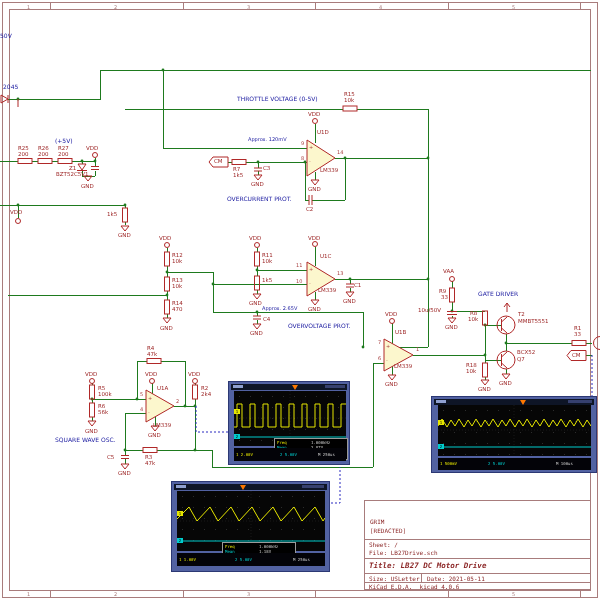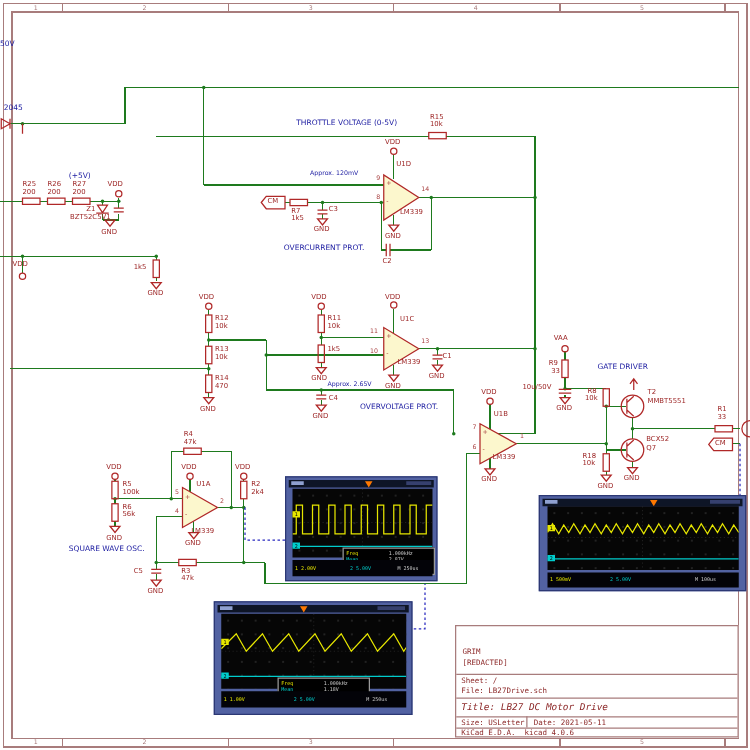--- a/index.html
+++ b/index.html
@@ -4,21 +4,21 @@
 <style>
   html,body{margin:0;padding:0;background:#e8e8e8;}
   #sheet{position:relative;width:600px;height:600px;background:#ffffff;overflow:hidden;
          font-family:"DejaVu Sans",sans-serif;}
   svg.layer{position:absolute;left:0;top:0;}
   .t{position:absolute;font-size:5.5px;line-height:1.05;color:#9c2424;white-space:pre;}
   .bl{color:#1a1aa0;font-size:6px;}
   .pn{font-size:5px;color:#a84040;}
   .fn{position:absolute;font-size:5px;color:#a87c7c;}
   .tt{position:absolute;font-family:"DejaVu Sans Mono",monospace;font-size:6px;color:#8c2828;white-space:pre;line-height:1;}
-  .ttl{font-size:7.5px;font-weight:normal;font-style:italic;}
+  .ttl{font-size:7.5px;font-weight:bold;font-style:italic;}
   
   .scope{position:absolute;background:#5262a2;border:1px solid #2c3874;box-sizing:border-box;}
   .s-top{position:absolute;left:2px;top:2px;right:2px;height:6px;background:#0e1526;}
   .s-chip{position:absolute;height:3px;background:#8fa0d0;top:1px;}
   .s-screen{position:absolute;background:#060606;
      background-image:radial-gradient(#2c2c2c 0.5px, transparent 0.7px);
      background-size:11px 11px;}
   .s-bot{position:absolute;background:#030308;}
   .st{position:absolute;font-size:4px;line-height:1;white-space:pre;font-family:"DejaVu Sans Mono",monospace;}
   .y{color:#e6e600;} .c{color:#00cccc;} .w{color:#cccccc;}

